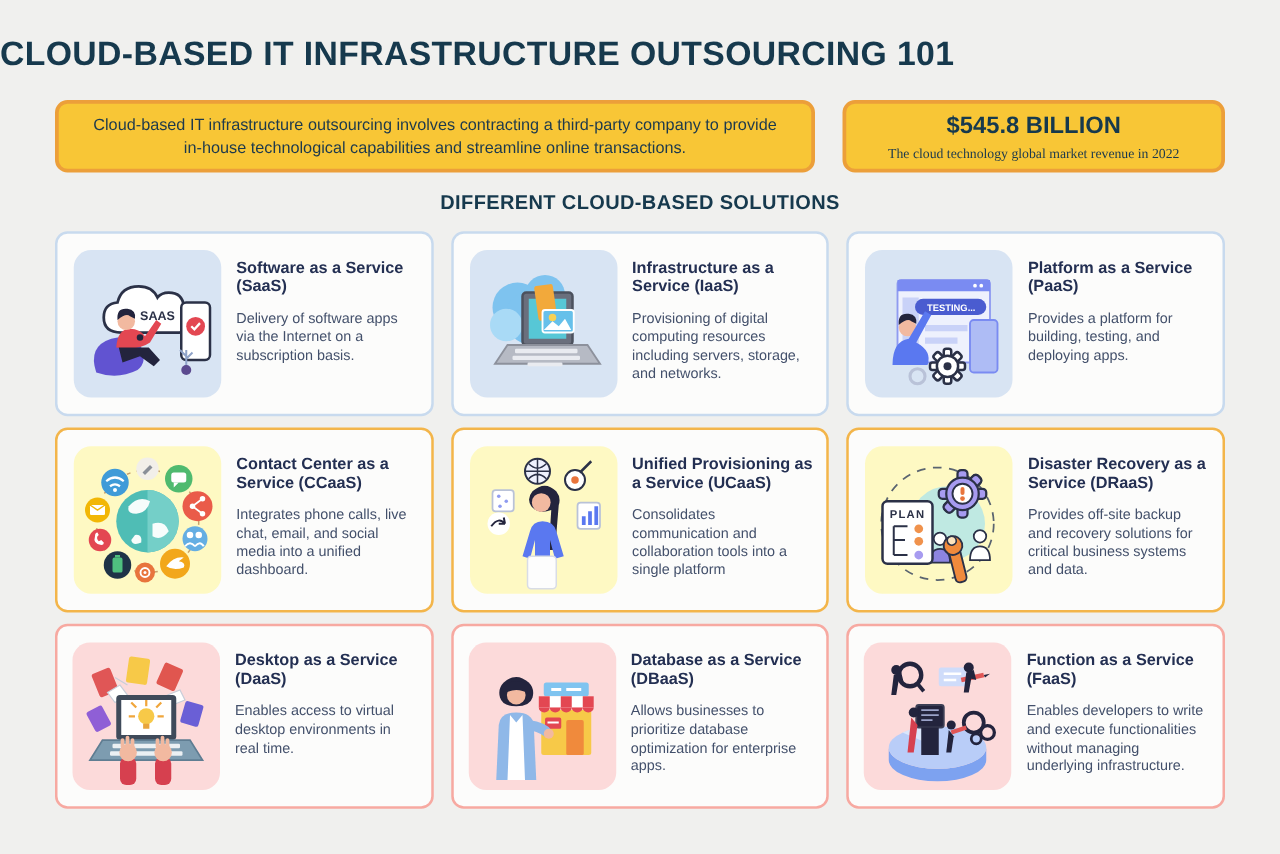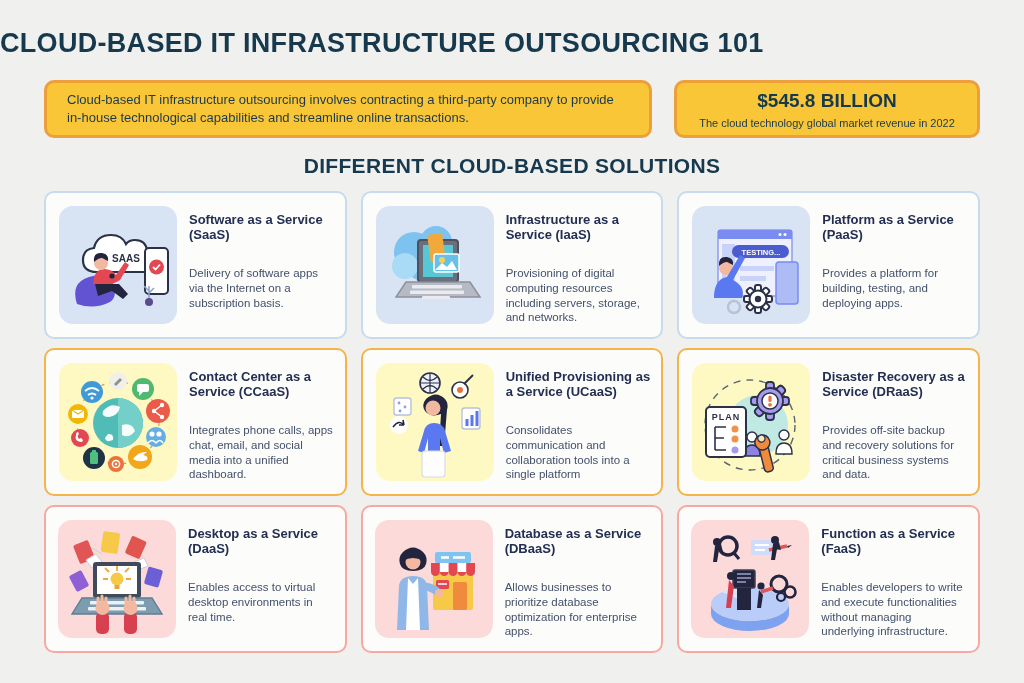--- a/index.html
+++ b/index.html
@@ -22,27 +22,27 @@
   .hl-box {
     background:#f8c636;
     border:3px solid #ec9f3a;
     border-radius:10px;
     height:58px;
     display:flex; flex-direction:column;
     align-items:center; justify-content:center;
     padding:6px 20px;
   }
   .intro-box { flex:1 1 auto; }
-  .intro-text { font-size:13px; line-height:1.35; color:#1c394d; }
+  .intro-text { font-size:13px; line-height:1.35; text-align:center; color:#1c394d; }
   .stat-box { flex:0 0 306px; }
   .stat-value { font-size:19px; font-weight:800; color:#16394d; }
-  .stat-caption { font-size:11px; margin-top:5px; color:#1c394d; }
+  .stat-caption { font-size:11px; margin-top:5px; color:#1c394d;font-family:Liberation Serif, serif; }
   .section-title {
     text-align:center;
-    font-size:21px;
+    font-size:16px;
     font-weight:800;
     letter-spacing:0.3px;
     margin-top:16px;
     color:#16394d;
   }
   .grid {
     display:grid;
     grid-template-columns:repeat(3,1fr);
     gap:9px 14px;
     margin:13px 44px 0;
@@ -63,21 +63,21 @@
     flex:0 0 118px;
     width:118px; height:118px;
     border-radius:14px;
     overflow:hidden;
   }
   .card.blue   .illus { background:#d8e4f3; }
   .card.orange .illus { background:#fef9c3; }
   .card.pink   .illus { background:#fcdada; }
   .card-text { padding-top:6px; min-width:0; }
   .card-title { font-size:13px; font-weight:800; line-height:1.17; color:#232f52; }
-  .card-desc  { font-size:11.5px; line-height:1.27; margin-top:24px; color:#43506b; }
+  .card-desc  { font-size:11.5px; line-height:1.27; margin-top:12px; color:#43506b; }
   svg text { font-family:"Liberation Sans", sans-serif; }
 </style>
 </head>
 <body>
 
 <div class="page-title">CLOUD-BASED IT INFRASTRUCTURE OUTSOURCING 101</div>
 
 <div class="header-row">
   <div class="hl-box intro-box">
     <div class="intro-text">Cloud-based IT infrastructure outsourcing involves contracting a third-party company to provide in-house technological capabilities and streamline online transactions.</div>
@@ -214,21 +214,21 @@
         <circle cx="19" cy="51" r="10" fill="#f2b705"></circle>
           <rect x="13" y="47" width="12" height="8" rx="1" fill="#ffffff"></rect>
           <path d="M13 47 l6 4 6 -4" stroke="#f2b705" stroke-width="1.2" fill="none"></path>
         <circle cx="33" cy="29" r="11" fill="#3f9bd8"></circle>
           <path d="M26 28 q7 -6 14 0 M29 32 q4 -3 8 0" stroke="#ffffff" stroke-width="1.8" fill="none"></path>
           <circle cx="33" cy="35" r="1.6" fill="#ffffff"></circle>
       </svg>
     </div>
     <div class="card-text">
       <div class="card-title">Contact Center as a Service (CCaaS)</div>
-      <div class="card-desc">Integrates phone calls, apps chat, email, and social media into a unified dashboard.</div>
+      <div class="card-desc">Integrates phone calls, live chat, email, and social media into a unified dashboard.</div>
     </div>
   </div>
 
   <div class="card orange">
     <div class="illus">
       <svg viewBox="0 0 118 118" width="118" height="118">
         <rect x="18" y="35" width="17" height="17" rx="2.5" fill="#ffffff" stroke="#b9c2d8" stroke-width="1.4"></rect>
         <circle cx="23" cy="40" r="1.4" fill="#8f9bf0"></circle>
           <circle cx="29" cy="44" r="1.4" fill="#8f9bf0"></circle>
           <circle cx="24" cy="48" r="1.4" fill="#8f9bf0"></circle>

